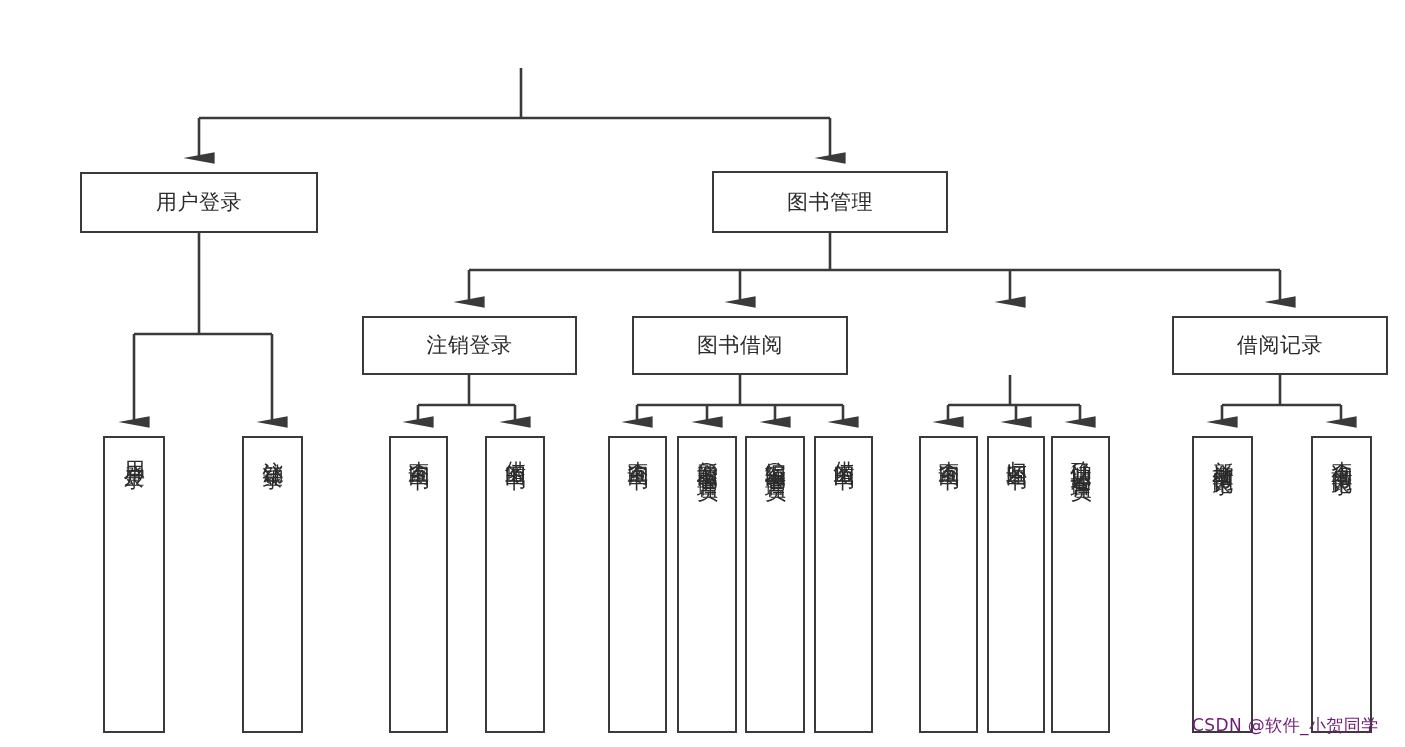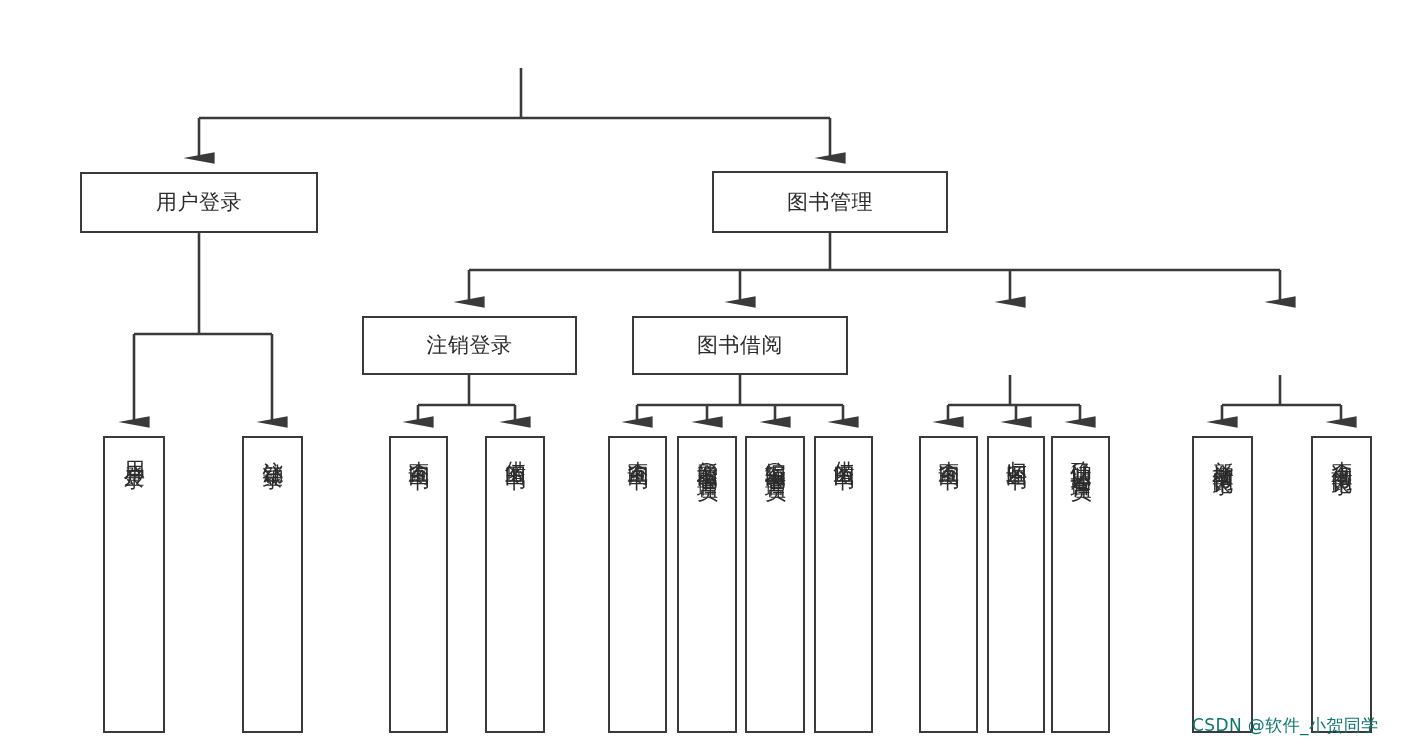--- a/index.html
+++ b/index.html
@@ -58,21 +58,21 @@
     writing-mode: vertical-rl;
     text-orientation: upright;
     font-size: 21px;
     line-height: 1;
     letter-spacing: 3px;
     white-space: nowrap;
   }
   .watermark {
     position: absolute;
     font-size: 17px;
-    color: #0f766e;
+    color: #701a75;
     white-space: nowrap;
     letter-spacing: 0.4px;
     user-select: none;
   }
 </style>
 </head>
 <body>
 
 <div id="canvas">
 
@@ -126,20 +126,23 @@
   <div class="node horiz" style="left: 712px; top: 171px; width: 236px; height: 62px;">
     <span class="lbl">图书管理</span>
   </div>
 
   <div class="node horiz" style="left: 362px; top: 316px; width: 215px; height: 59px;">
     <span class="lbl">注销登录</span>
   </div>
   <div class="node horiz" style="left: 632px; top: 308px; width: 216px; height: 59px; margin-top: 8px;">
     <span class="lbl">图书借阅</span>
   </div>
+  <div class="node horiz" style="left: 1172px; top: 316px; width: 216px; height: 59px;">
+    <span class="lbl">借阅记录</span>
+  </div>
 
   <div class="node vert" style="left: 103px; top: 436px; width: 62px; height: 297px;">
     <span class="lbl">用户登录</span>
   </div>
   <div class="node vert" style="left: 242px; top: 436px; width: 61px; height: 297px;">
     <span class="lbl">注销登录</span>
   </div>
   <div class="node vert" style="left: 389px; top: 436px; width: 59px; height: 297px;">
     <span class="lbl">查询图书</span>
   </div>

